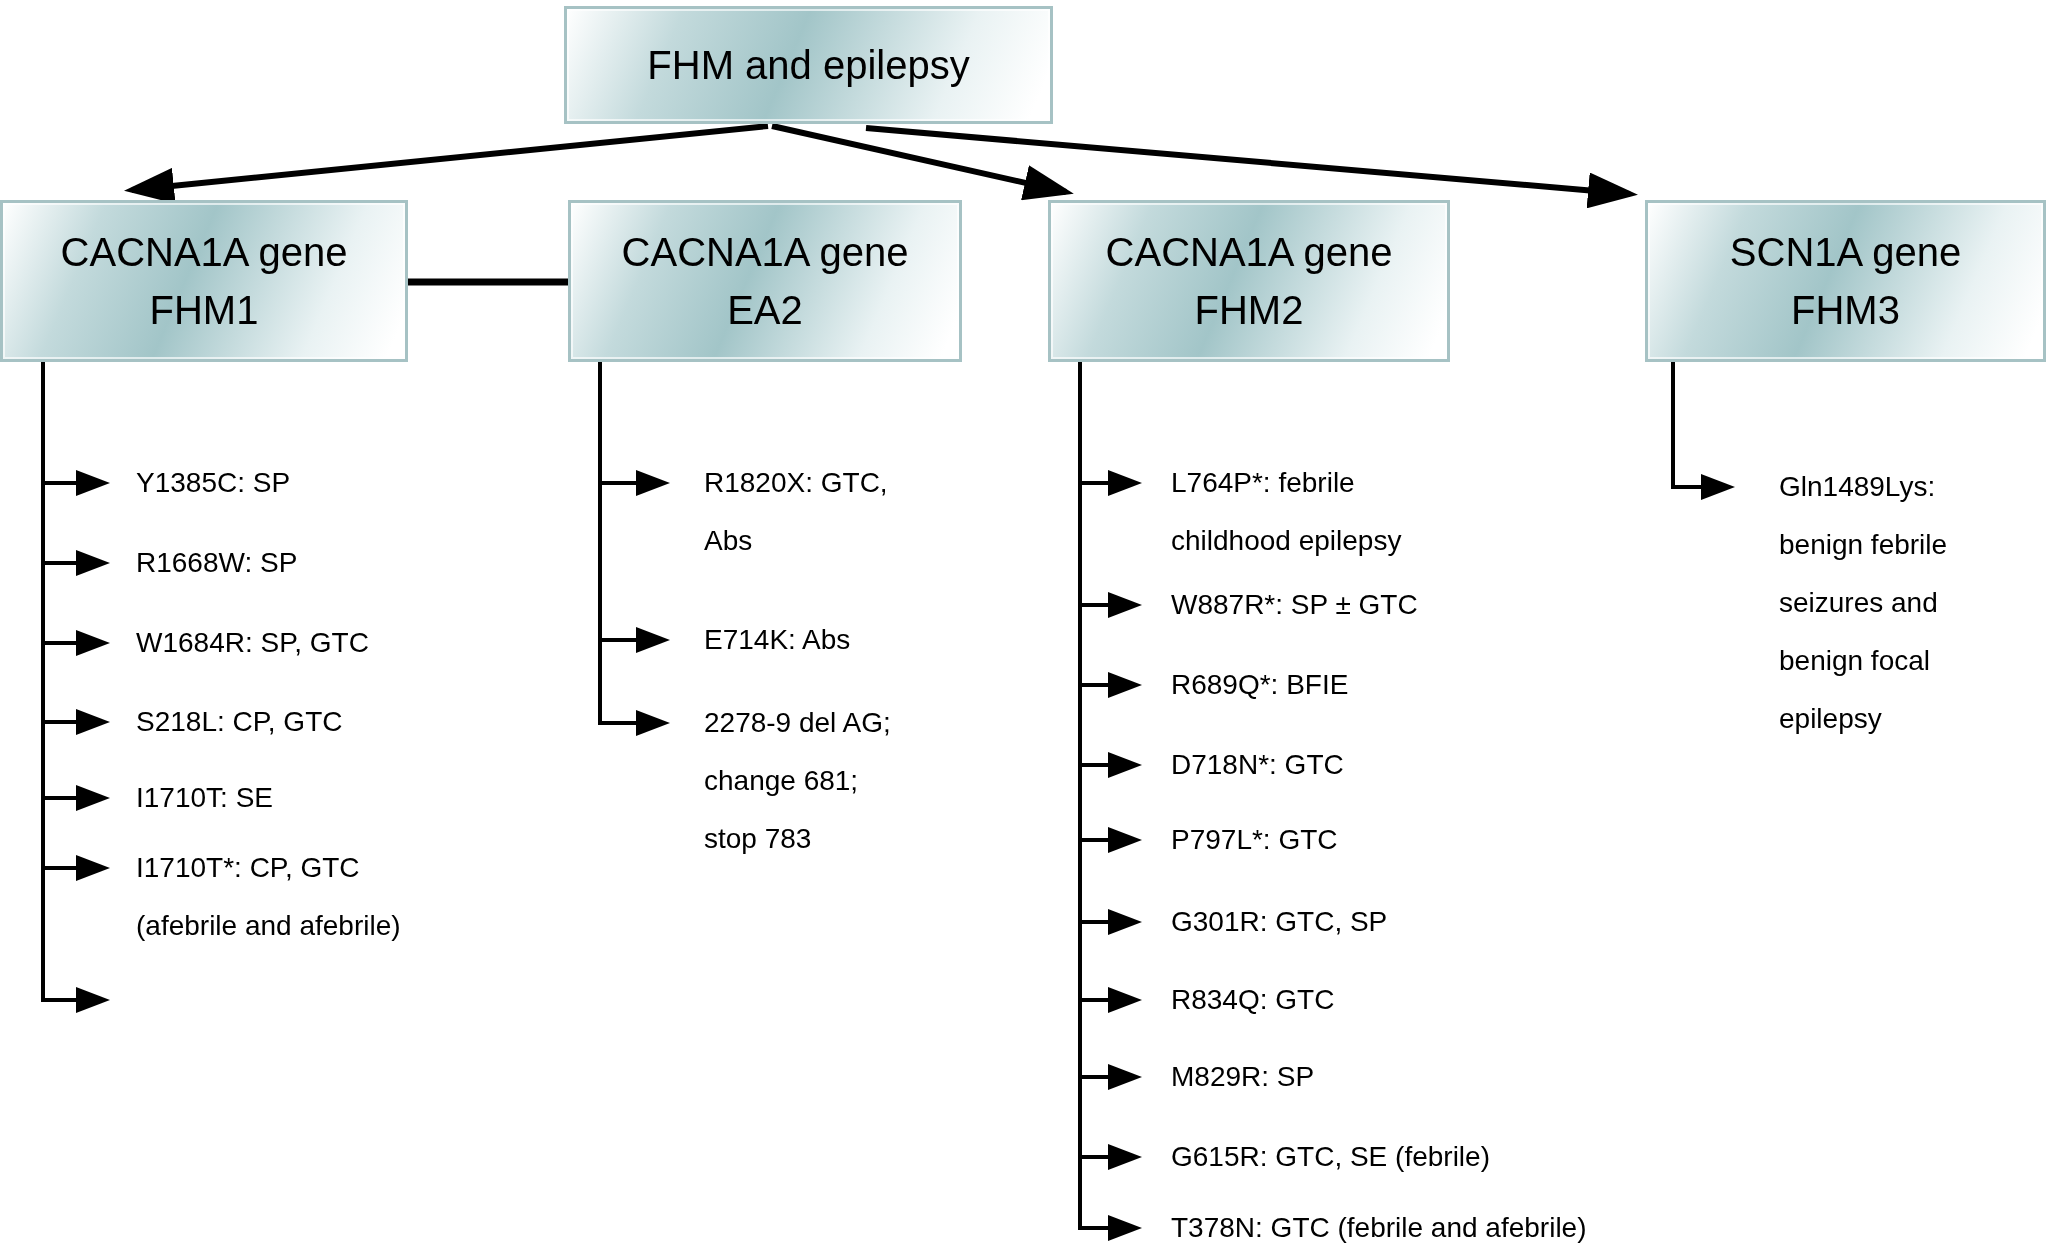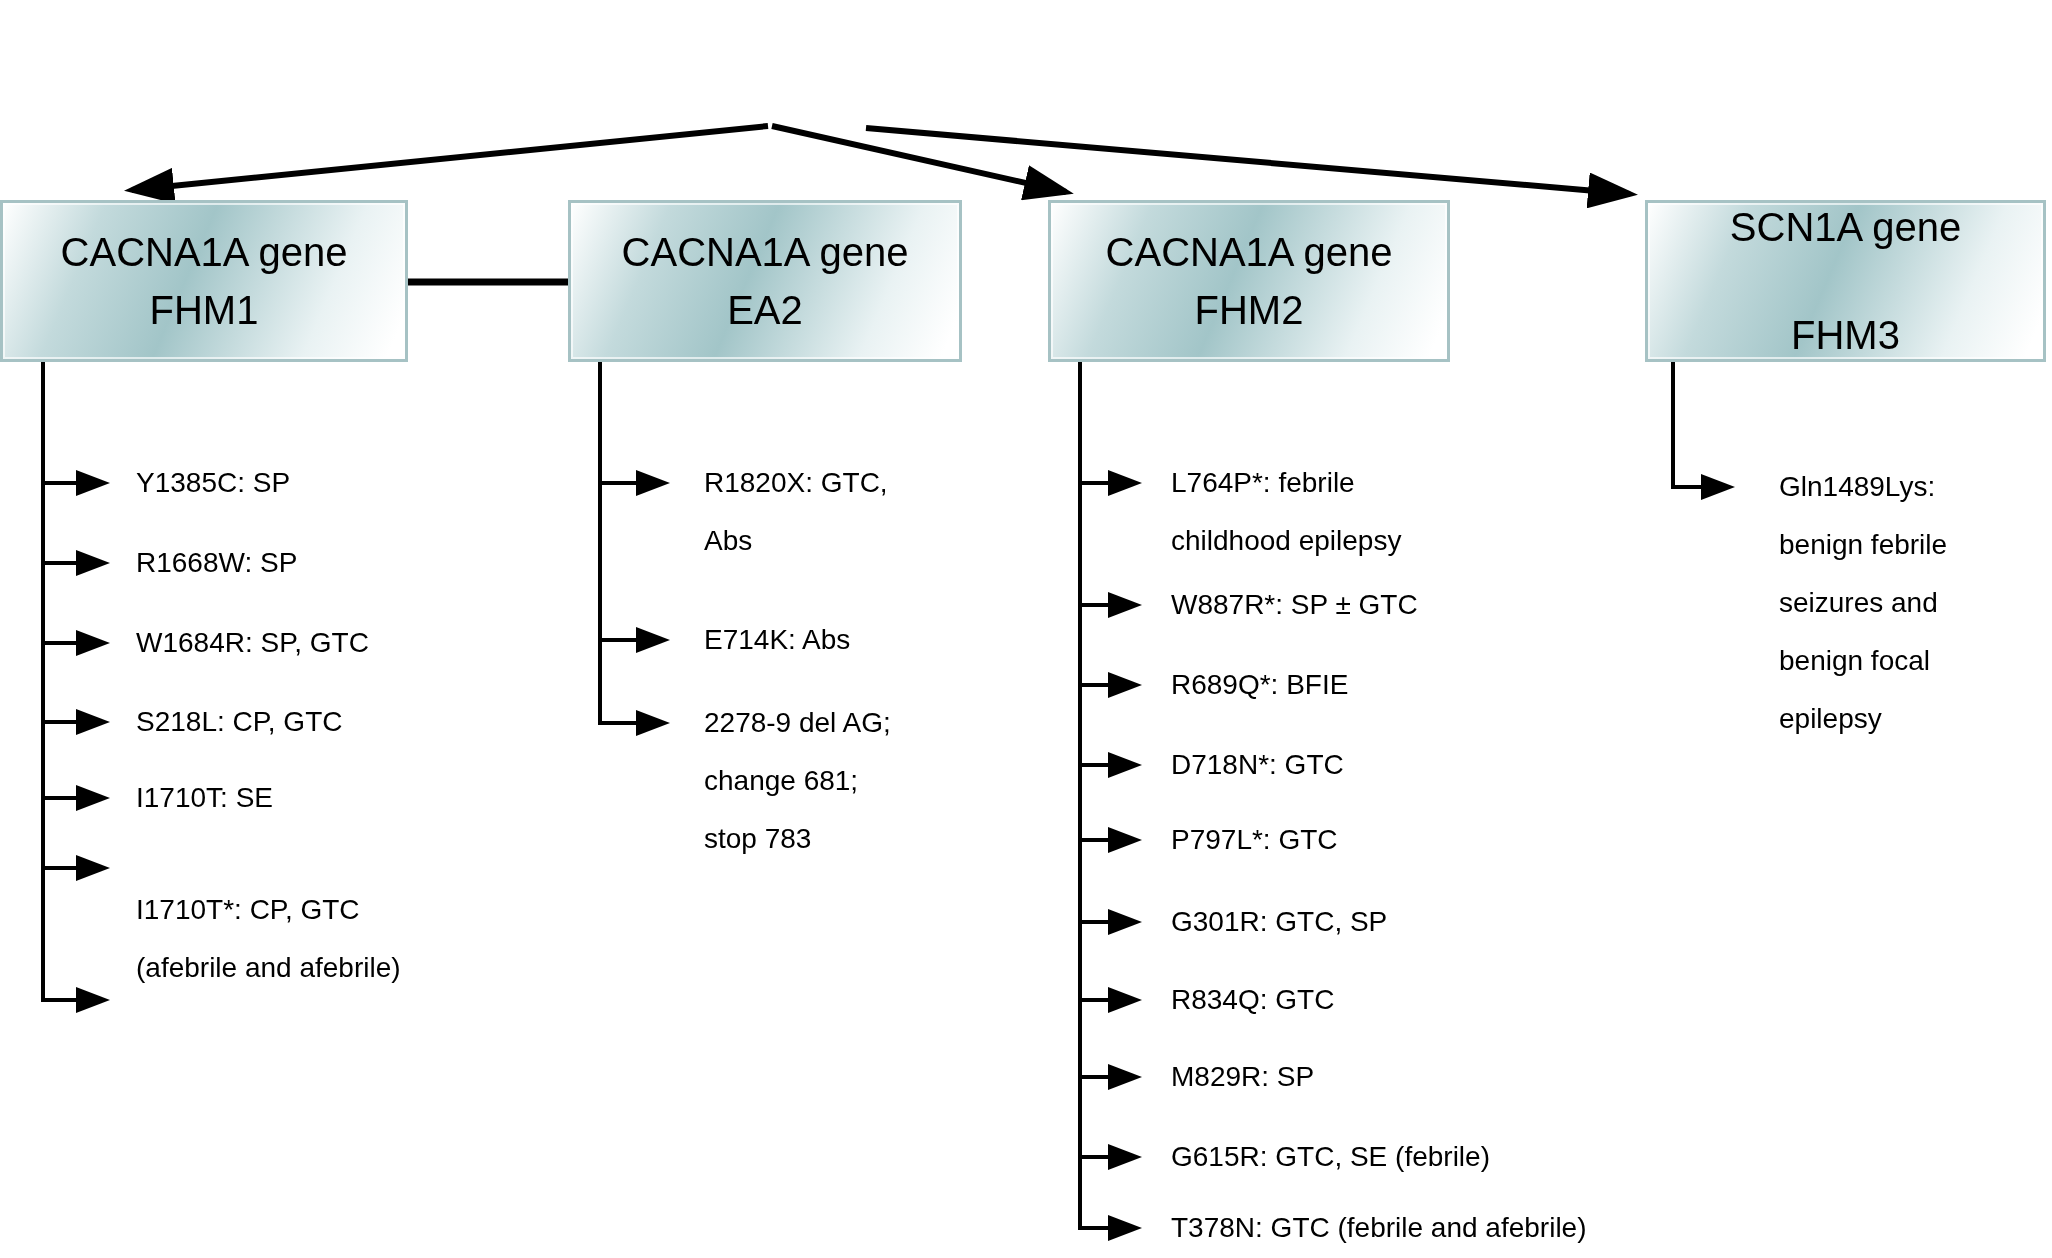--- a/index.html
+++ b/index.html
@@ -22,21 +22,21 @@
     background:linear-gradient(113deg,#ffffff 0%,#c3dadc 22%,#a2c5c8 46%,#e9f2f3 78%,#ffffff 96%);
     box-shadow:inset 0 0 0 2px rgba(255,255,255,0.65);
     font-size:40px;line-height:48px;
     text-align:center;
   }
   .gbox .gene-name{}
   .rootbox{left:564px;top:6px;width:489px;height:118px;}
   .b-fhm1{left:0px;top:200px;width:408px;height:162px;}
   .b-ea2{left:568px;top:200px;width:394px;height:162px;}
   .b-fhm2{left:1048px;top:200px;width:402px;height:162px;}
-  .b-fhm3{left:1645px;top:200px;width:401px;height:162px;justify-content:space-between;}
+  .b-fhm3{left:1645px;top:200px;width:401px;height:162px;}
   .item{
     position:absolute;z-index:2;
     font-size:28px;line-height:58px;
     white-space:nowrap;
     margin-left:16px;
   }
   .item .line{display:block;}
 </style>
 </head>
 <body>
@@ -78,20 +78,23 @@
     <line x1="1080" y1="765" x2="1112" y2="765" stroke="#000" stroke-width="4" marker-end="url(#ah)"></line>
     <line x1="1080" y1="840" x2="1112" y2="840" stroke="#000" stroke-width="4" marker-end="url(#ah)"></line>
     <line x1="1080" y1="922" x2="1112" y2="922" stroke="#000" stroke-width="4" marker-end="url(#ah)"></line>
     <line x1="1080" y1="1000" x2="1112" y2="1000" stroke="#000" stroke-width="4" marker-end="url(#ah)"></line>
     <line x1="1080" y1="1077" x2="1112" y2="1077" stroke="#000" stroke-width="4" marker-end="url(#ah)"></line>
     <line x1="1080" y1="1157" x2="1112" y2="1157" stroke="#000" stroke-width="4" marker-end="url(#ah)"></line>
 
     <path d="M1673,358 L1673,487 L1705,487" fill="none" stroke="#000" stroke-width="4" marker-end="url(#ah)"></path>
   </svg>
 
+  <div class="gbox rootbox">
+    <div>FHM and epilepsy</div>
+  </div>
 
   <div class="gbox b-fhm1">
     <div><span class="gene-name">CACNA1A</span> <span>gene</span></div>
     <div>FHM1</div>
   </div>
   <div class="gbox b-ea2">
     <div><span class="gene-name">CACNA1A</span> <span>gene</span></div>
     <div>EA2</div>
   </div>
   <div class="gbox b-fhm2">
@@ -111,21 +114,21 @@
     </div>
   <div class="item" style="left:120px;top:614px">
       <span class="line">W1684R: SP, GTC</span>
     </div>
   <div class="item" style="left:120px;top:693px">
       <span class="line">S218L: CP, GTC</span>
     </div>
   <div class="item" style="left:120px;top:769px">
       <span class="line">I1710T: SE</span>
     </div>
-  <div class="item" style="left:120px;top:881px">
+  <div class="item" style="left:120px;top:839px">
     <span class="line">I1710T*: CP, GTC</span>
     <span class="line">(afebrile and afebrile)</span>
   </div>
 
   <div class="item" style="left:688px;top:454px">
     <span class="line">R1820X: GTC,</span>
     <span class="line">Abs</span>
   </div>
   <div class="item" style="left:688px;top:611px">
       <span class="line">E714K: Abs</span>

